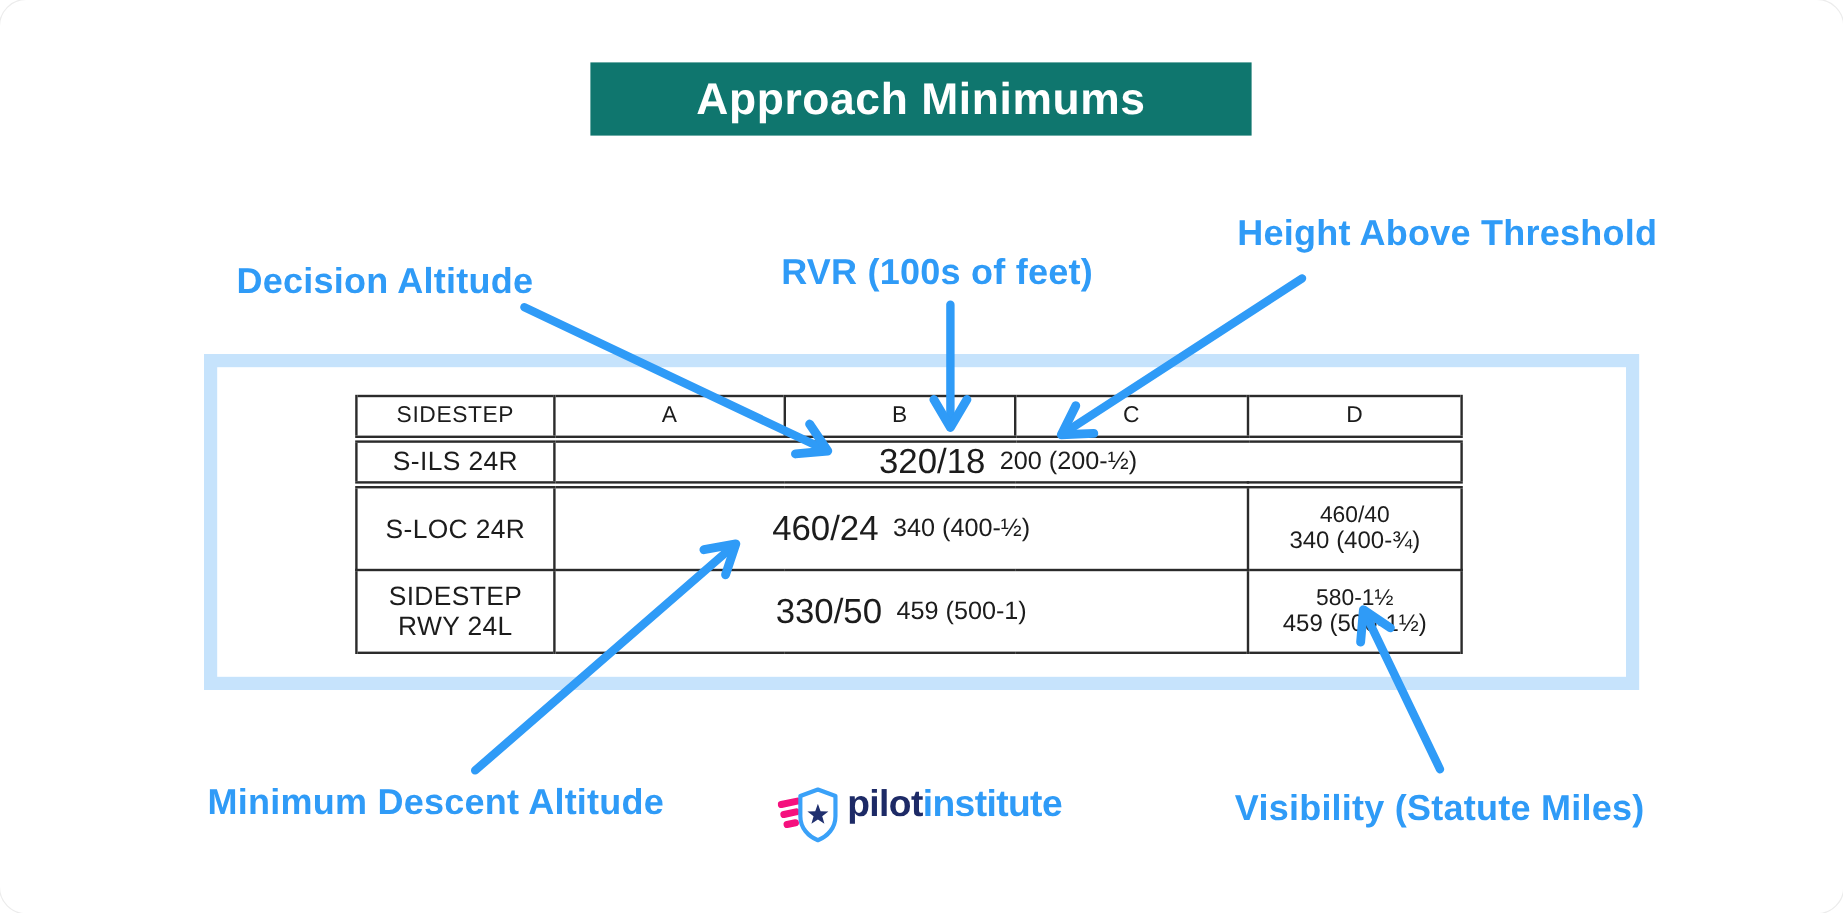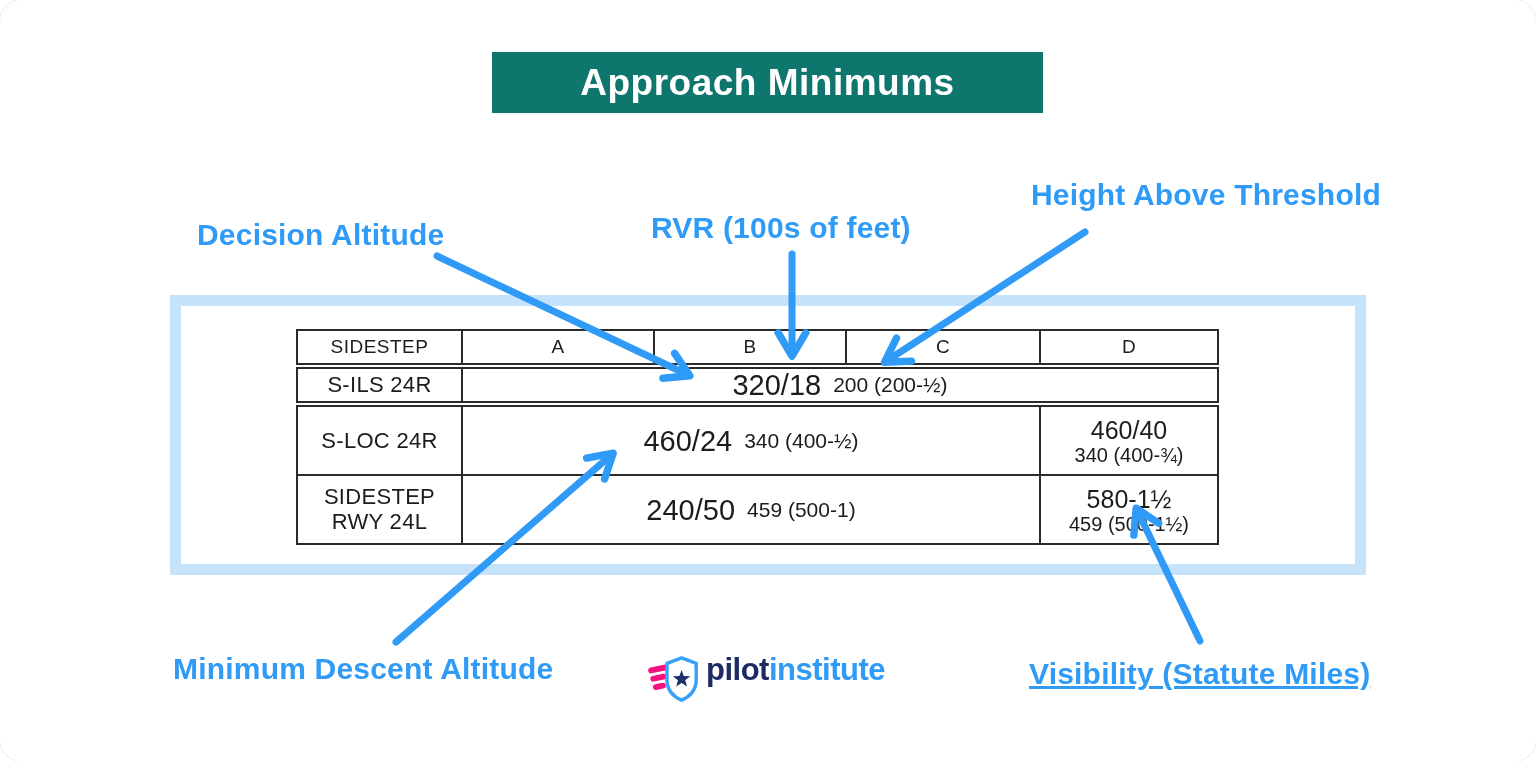--- a/index.html
+++ b/index.html
@@ -16,21 +16,21 @@
   }
   
   .callout{
     position:absolute;color:#2F9BF7;font-size:30px;font-weight:700;white-space:nowrap;
     letter-spacing:.2px;
   }
   .co-da{left:197px;top:202px;margin-top:16px;}
   .co-rvr{left:651px;top:211px;}
   .co-hat{left:1031px;top:178px;}
   .co-mda{left:173px;top:652px;}
-  .co-vis{left:1029px;top:657px;text-decoration:underline;}
+  .co-vis{left:1029px;top:657px;}
   
   .highlight-box{
     position:absolute;left:170px;top:295px;width:1174px;height:258px;
     border:11px solid #C6E3FC;background:#ffffff;
   }
   
   table.minimums{
     position:absolute;left:296px;top:329px;width:921px;height:204px;
     border-collapse:collapse;table-layout:fixed;color:#1c1c1c;
   }
@@ -40,21 +40,21 @@
   }
   table.minimums{border:2px solid #2b2b2b;}
   tr.hdr td{border-bottom:6px double #2b2b2b;font-size:19px;letter-spacing:.5px;height:32px;}
   tr.r1 td{border-bottom:6px double #2b2b2b;height:31px;}
   tr.r2 td{border-bottom:2px solid #2b2b2b;height:67px;}
   tr.r3 td{height:67px;}
   td.cat{font-size:22px;letter-spacing:.3px;}
   .big{font-size:29px;}
   .paren{font-size:21px;}
   .mins-line{display:flex;align-items:center;justify-content:center;gap:12px;}
-  .dcell .big2{font-size:25px;display:block;}
+  .dcell .big2{font-size:19px;display:block;}
   .dcell .paren2{font-size:20px;display:block;}
   
   svg.arrows{position:absolute;left:0;top:0;pointer-events:none;}
   
   .logo{position:absolute;left:648px;top:652px;display:flex;align-items:flex-start;gap:6px;}
   .logo-word{font-size:31px;font-weight:700;letter-spacing:-.5px;}
   .w-pilot{color:#1D2A66;}
   .w-institute{color:#2F9BF7;}
 </style>
 </head>
@@ -112,21 +112,21 @@
         <span class="paren2">340 (400-¾)</span>
       </td>
     </tr>
     <tr class="r3">
       <td class="cat">
         <span style="display:block">SIDESTEP</span>
         <span style="display:block">RWY 24L</span>
       </td>
       <td colspan="3">
         <div class="mins-line">
-          <span class="big">240/50</span>
+          <span class="big">330/50</span>
           <span class="paren">459 (500-1)</span>
         </div>
       </td>
       <td class="dcell">
         <span class="big2">580-1½</span>
         <span class="paren2">459 (500-1½)</span>
       </td>
     </tr>
   </tbody>
     </table>

